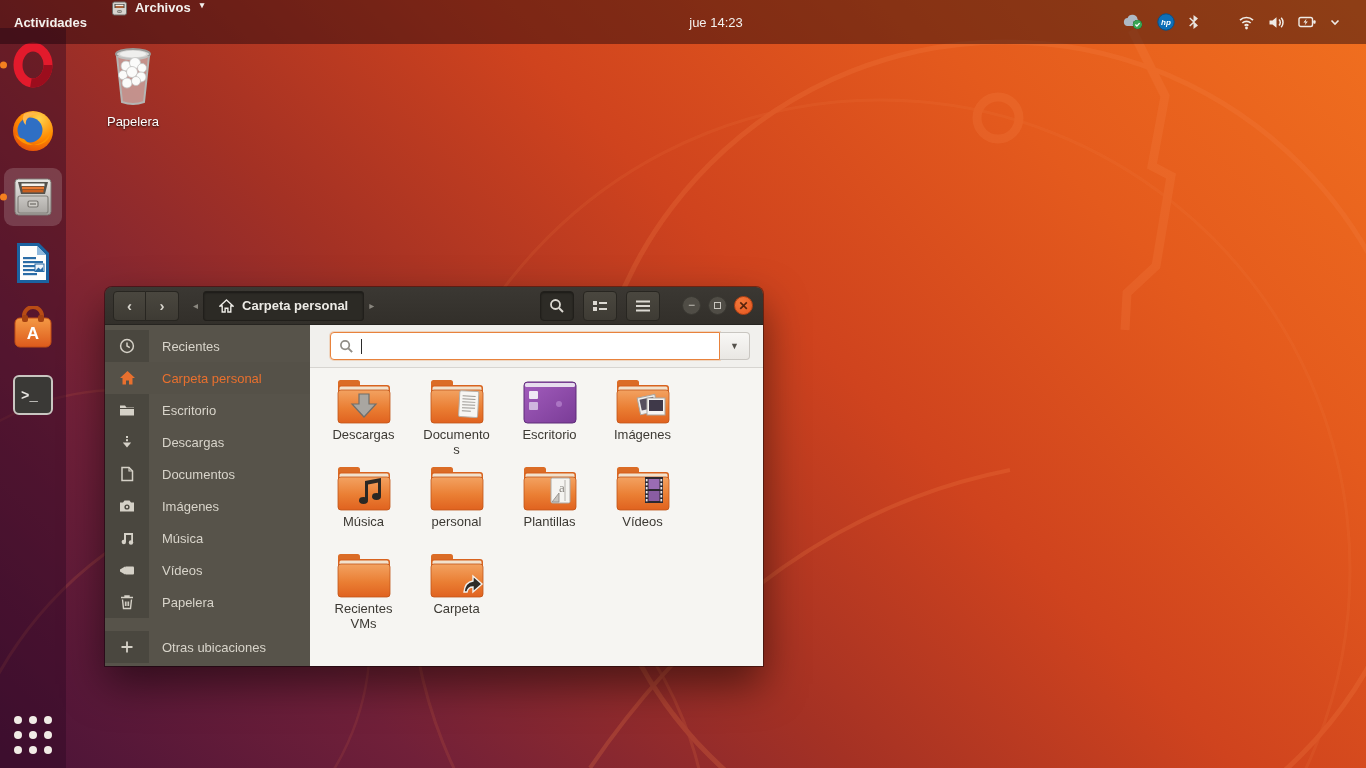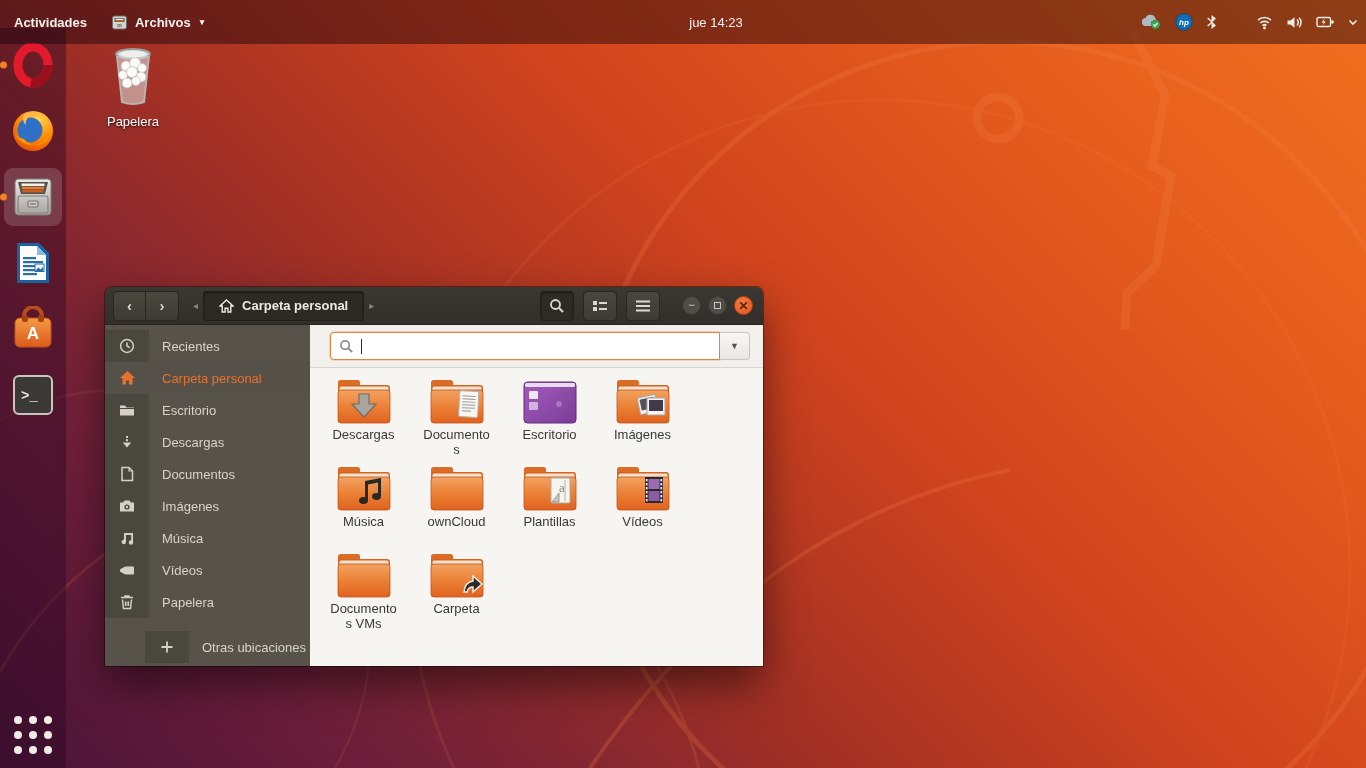--- a/index.html
+++ b/index.html
@@ -9,24 +9,24 @@
   
   .desktop { position:absolute; inset:0;
     background:linear-gradient(225deg,#f1701f 0%,#e45a1d 22%,#cf431e 42%,#a43124 60%,#712039 80%,#491338 100%); }
   .wallpaper-art { position:absolute; inset:0; pointer-events:none; }
 
   
   .topbar { position:absolute; top:0; left:0; right:0; height:44px;
     background:rgba(22,3,10,0.45); display:flex; align-items:center;
     color:#f3f1ee; font-size:13px; font-weight:700; z-index:30; }
   .tb-activities { padding:0 14px; height:100%; display:flex; align-items:center; cursor:default; }
-  .tb-appmenu { display:flex; align-items:center; gap:7px; padding:0 10px; height:100%; }
+  .tb-appmenu { display:flex; gap:7px; padding:0 10px; height:100%; }
   .tb-caret { font-size:9px; margin-left:2px; }
   .tb-clock { position:absolute; left:calc(50% + 33px); transform:translateX(-50%); font-weight:400; }
-  .tb-right { margin-left:auto; display:flex; align-items:center; gap:13px; padding-right:8px; height:100%; }
+  .tb-right { margin-left:auto; display:flex; align-items:center; gap:13px; padding-right:26px; height:100%; }
   .tb-right svg { display:block; }
   .tb-gap { width:12px; }
 
   
   .dock { position:absolute; top:28px; left:0; width:66px; bottom:0;
     background:rgba(42,8,34,0.42); z-index:20; display:flex; flex-direction:column; align-items:center; padding-top:8px; }
   .dock-item { position:relative; width:58px; height:58px; margin-bottom:8px;
     display:flex; align-items:center; justify-content:center; border-radius:9px; }
   .dock-item.active { background:rgba(255,255,255,0.16); }
   .dock-dot { position:absolute; left:-4px; top:50%; transform:translateY(-50%);
@@ -74,21 +74,21 @@
   .win-body { flex:1; display:flex; min-height:0; }
 
   
   .sidebar { width:205px; flex:0 0 205px; background:#57534a; display:flex; flex-direction:column; padding-top:5px; }
   .sb-row { height:32px; display:flex; align-items:center; flex:0 0 32px; cursor:default; }
   .sb-ic { width:44px; height:100%; flex:0 0 44px; background:#4a473f; display:flex; align-items:center; justify-content:center; }
   .sb-lbl { padding-left:13px; font-size:13px; color:#d8d4ca; }
   .sb-row.selected { background:#555148; }
   .sb-row.selected .sb-ic { background:transparent; }
   .sb-row.selected .sb-lbl { color:#e9702e; }
-  .sb-row.bottom { margin-top:auto; margin-bottom:3px;margin-left:40px; }
+  .sb-row.bottom { margin-top:auto; margin-bottom:3px; }
 
   
   .content { flex:1; background:#f6f5f2; display:flex; flex-direction:column; min-width:0; }
   .searchrow { height:43px; flex:0 0 43px; background:#f1f0ed; border-bottom:1px solid #d7d5d1;
     display:flex; align-items:center; padding-left:20px; padding-right:13px; }
   .search-input { flex:1; height:28px; background:#fff; border:1px solid #e8823c;
     border-radius:4px 0 0 4px; display:flex; align-items:center; padding:0 8px;
     box-shadow:0 0 0 1px rgba(232,130,60,.25); }
   .search-caret { width:1px; height:15px; background:#2b2b2b; margin-left:7px; }
   .search-drop { width:30px; height:28px; background:linear-gradient(#f8f7f5,#e9e7e3);
@@ -555,21 +555,21 @@
           <div class="gi-label">Música</div>
         </div>
 
         <div class="gi">
           <svg class="gi-icon" width="58" height="48" viewBox="0 0 58 48">
             <rect x="3" y="2" width="22" height="11" rx="2.5" fill="#db6c26"></rect>
             <rect x="3" y="7" width="52" height="38" rx="3" fill="#d8631f"></rect>
             <rect x="4.5" y="8.5" width="49" height="4.5" rx="1.5" fill="#f2e2cd"></rect>
             <rect x="3" y="12" width="52" height="33" rx="3" fill="url(#fold)" stroke="#c2551a" stroke-width="0.8"></rect>
           </svg>
-          <div class="gi-label">ownCloud</div>
+          <div class="gi-label">personal</div>
         </div>
 
         <div class="gi">
           <svg class="gi-icon" width="58" height="48" viewBox="0 0 58 48">
             <rect x="3" y="2" width="22" height="11" rx="2.5" fill="#db6c26"></rect>
             <rect x="3" y="7" width="52" height="38" rx="3" fill="#d8631f"></rect>
             <rect x="4.5" y="8.5" width="49" height="4.5" rx="1.5" fill="#f2e2cd"></rect>
             <rect x="3" y="12" width="52" height="33" rx="3" fill="url(#fold)" stroke="#c2551a" stroke-width="0.8"></rect>
             <g>
               <rect x="30" y="13" width="19" height="25" rx="1.5" fill="#f5f4f1" stroke="#aeaba6"></rect>
@@ -612,21 +612,21 @@
           <div class="gi-label">Vídeos</div>
         </div>
 
         <div class="gi">
           <svg class="gi-icon" width="58" height="48" viewBox="0 0 58 48">
             <rect x="3" y="2" width="22" height="11" rx="2.5" fill="#db6c26"></rect>
             <rect x="3" y="7" width="52" height="38" rx="3" fill="#d8631f"></rect>
             <rect x="4.5" y="8.5" width="49" height="4.5" rx="1.5" fill="#f2e2cd"></rect>
             <rect x="3" y="12" width="52" height="33" rx="3" fill="url(#fold)" stroke="#c2551a" stroke-width="0.8"></rect>
           </svg>
-          <div class="gi-label">Documentos VMs</div>
+          <div class="gi-label">Recientes VMs</div>
         </div>
 
         <div class="gi">
           <svg class="gi-icon" width="58" height="48" viewBox="0 0 58 48">
             <rect x="3" y="2" width="22" height="11" rx="2.5" fill="#db6c26"></rect>
             <rect x="3" y="7" width="52" height="38" rx="3" fill="#d8631f"></rect>
             <rect x="4.5" y="8.5" width="49" height="4.5" rx="1.5" fill="#f2e2cd"></rect>
             <rect x="3" y="12" width="52" height="33" rx="3" fill="url(#fold)" stroke="#c2551a" stroke-width="0.8"></rect>
             <g>
               <path d="M36 40 Q37 30 45 29 L45 24 L54 32 L45 40 L45 35 Q40 35 39 40 Z" fill="#2e2b27" stroke="#f3f1ee" stroke-width="1.4"></path>

